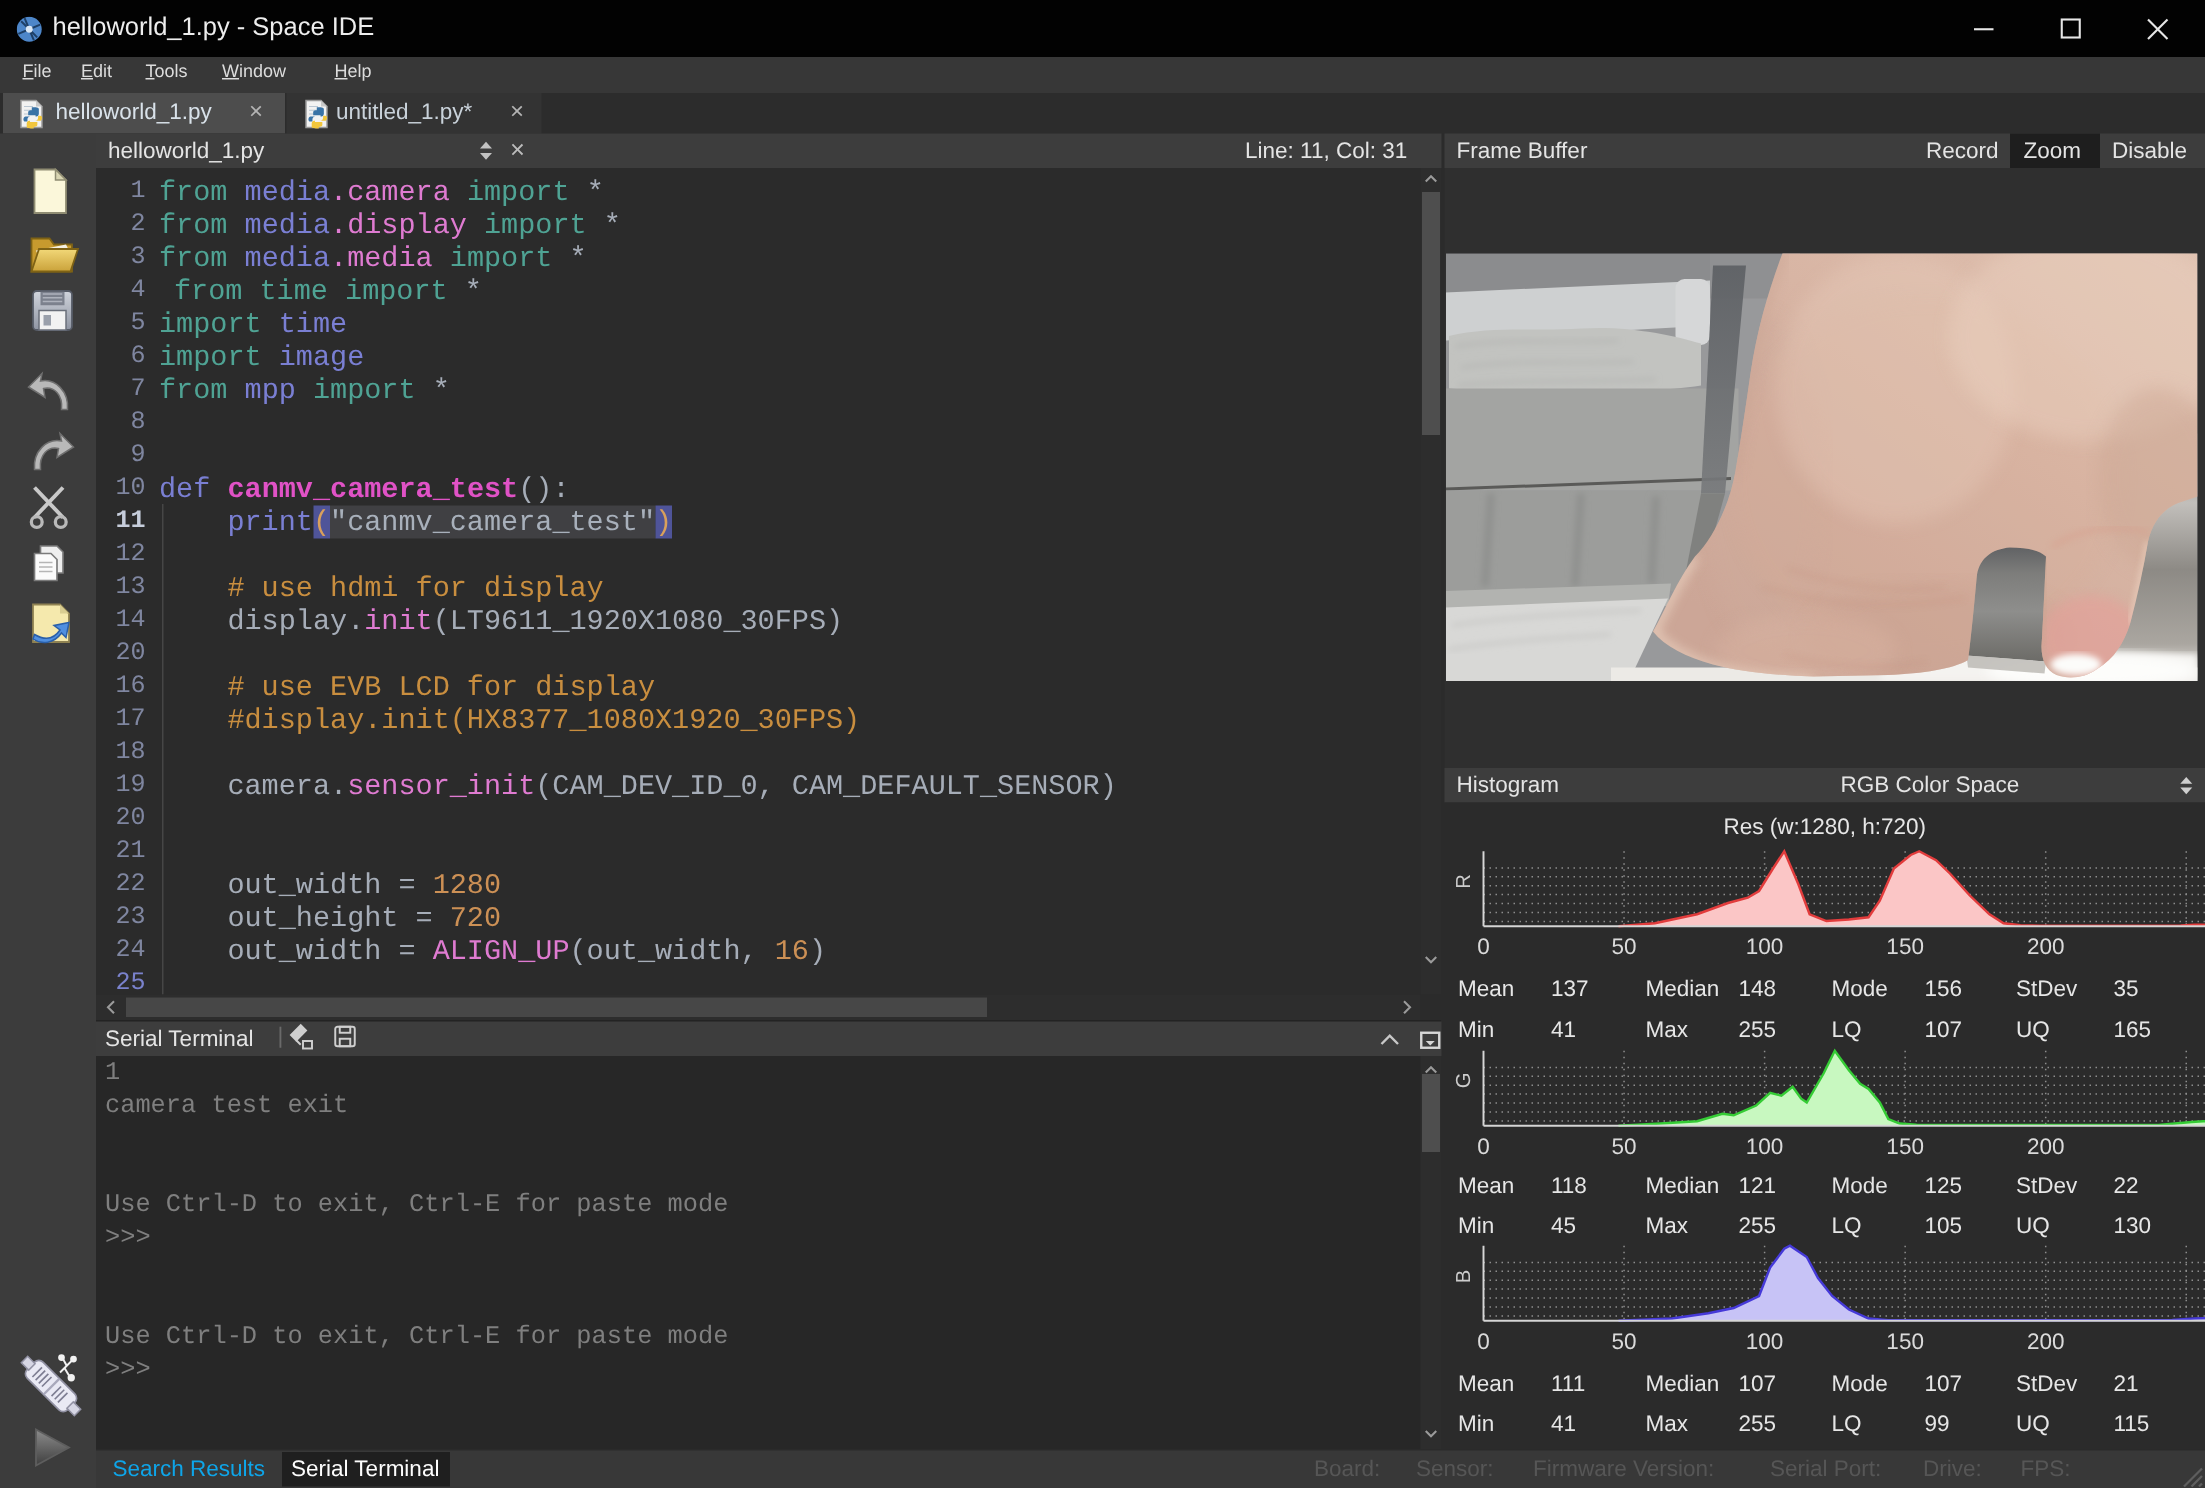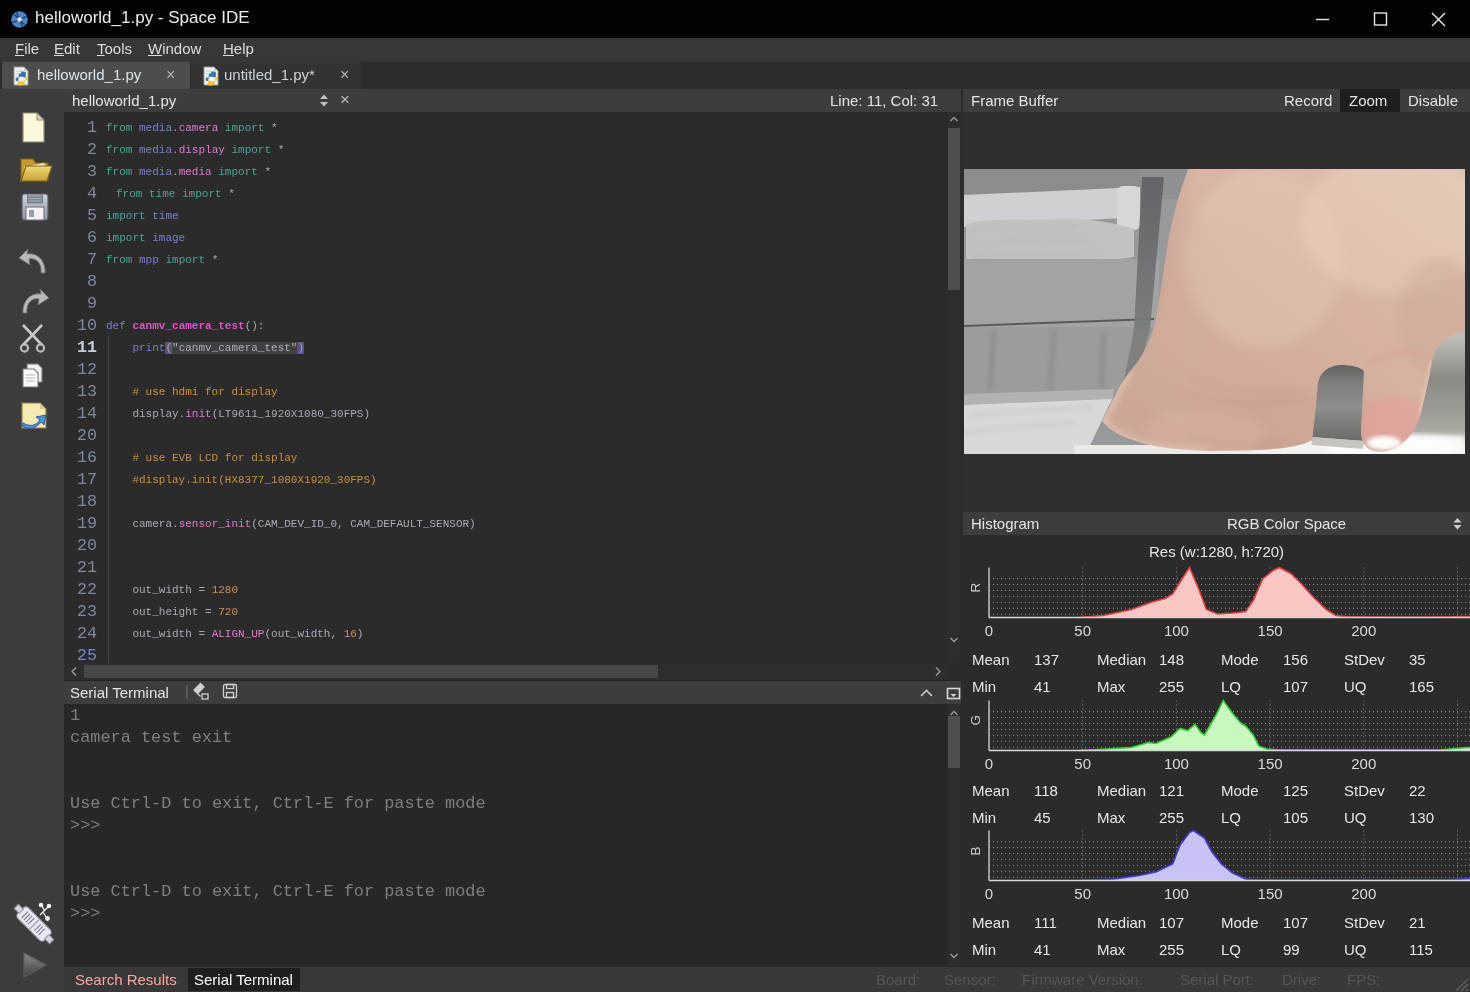--- a/index.html
+++ b/index.html
@@ -2,36 +2,36 @@
 <html><head><meta charset="utf-8">
 <style>
 html,body{margin:0;padding:0}
 body{width:1470px;height:992px;background:#2b2b2b;font-family:"Liberation Sans",sans-serif;overflow:hidden;position:relative;color:#ddd}
 .abs{position:absolute}
 
 #titlebar{left:0;top:0;width:1470px;height:38px;background:#020202}
 #titletext{left:35px;top:8px;font-size:17px;color:#ededed}
 
 #menubar{left:0;top:38px;width:1470px;height:24px;background:#373737}
-.mi{top:40px;font-size:15px;color:#dcdcdc}
+.mi{top:40px;font-size:12px;color:#dcdcdc}
 .mi u{text-decoration:underline}
 
 #tabbar{left:0;top:62px;width:1470px;height:27px;background:#2c2c2c}
 #tab1{left:2px;top:0;width:188px;height:27px;background:#4d4d4d}
 #tab2{left:191px;top:0;width:170px;height:27px;background:#333333}
 .tabtext{top:4px;font-size:15px;color:#d9e2ea}
 .tabx{font-size:16px;color:#b4b4b4}
 
 .hdr{background:#3d3d3d;height:23px;font-size:15px;color:#e4e4e4}
 
 #sidebar{left:0;top:89px;width:64px;height:903px;background:#3c3c3c}
 
 #edhdr{left:64px;top:89px;width:897px}
 #editor{left:64px;top:112px;width:883px;height:551px;background:#2b2b2b;overflow:hidden}
-.cl{position:absolute;left:0;height:22px;line-height:22px;font-family:"Liberation Mono",monospace;font-size:11px;white-space:pre;color:#a6adb8}
+.cl{position:absolute;left:0;height:22px;line-height:22px;font-family:"Liberation Mono",monospace;font-size:19px;white-space:pre;color:#a6adb8}
 .gut{position:absolute;width:33px;height:22px;line-height:22px;text-align:right;font-family:"Liberation Mono",monospace;font-size:16.7px;color:#7f86a0}
 .k{color:#4fa394}.m{color:#7a7fd3}.p{color:#df7bd1}.d{color:#e052c6;font-weight:bold}
 .c{color:#c98e3f}.n{color:#cc9055}.s{color:#a8b0bb;background:#404043}
 .hp{color:#d9a05c;background:#4f5499}
 
 .sbar{background:#2d2d2d}
 .thumb{background:#4e4e4e}
 
 #serhdr{left:64px;top:680px;width:897px;border-top:1px solid #232323}
 #term{left:64px;top:704px;width:883px;height:262px;background:#272727}
@@ -304,21 +304,21 @@
 <div class="abs sbar" style="left:947px;top:704px;width:14px;height:262px"></div>
 <div class="abs thumb" style="left:948px;top:716px;width:12px;height:52px"></div>
 <svg class="abs" style="left:947px;top:704px" width="14" height="262">
  <g stroke="#9a9a9a" stroke-width="1.4" fill="none">
   <polyline points="3.5,11 7,7.5 10.5,11"></polyline>
   <polyline points="3.5,250 7,253.5 10.5,250"></polyline>
  </g>
 </svg>
 
 <div class="abs" id="statusbar">
- <span class="abs stx" style="left:11px;color:#fca5a5">Search Results</span>
+ <span class="abs stx" style="left:11px;color:#0ea5e9">Search Results</span>
  <span class="abs" style="left:124px;top:1px;width:112px;height:23px;background:#1f1f1f"></span>
  <span class="abs stx" style="left:130px;color:#fdfdfd">Serial Terminal</span>
  <span class="abs stx" style="left:812px;color:#565656">Board:</span>
  <span class="abs stx" style="left:880px;color:#565656">Sensor:</span>
  <span class="abs stx" style="left:958px;color:#565656">Firmware Version:</span>
  <span class="abs stx" style="left:1116px;color:#565656">Serial Port:</span>
  <span class="abs stx" style="left:1218px;color:#565656">Drive:</span>
  <span class="abs stx" style="left:1283px;color:#565656">FPS:</span>
  <svg class="abs" style="left:1388px;top:8px" width="18" height="18" viewBox="0 0 18 18">
   <g stroke="#5e5e5e" stroke-width="1.5">

